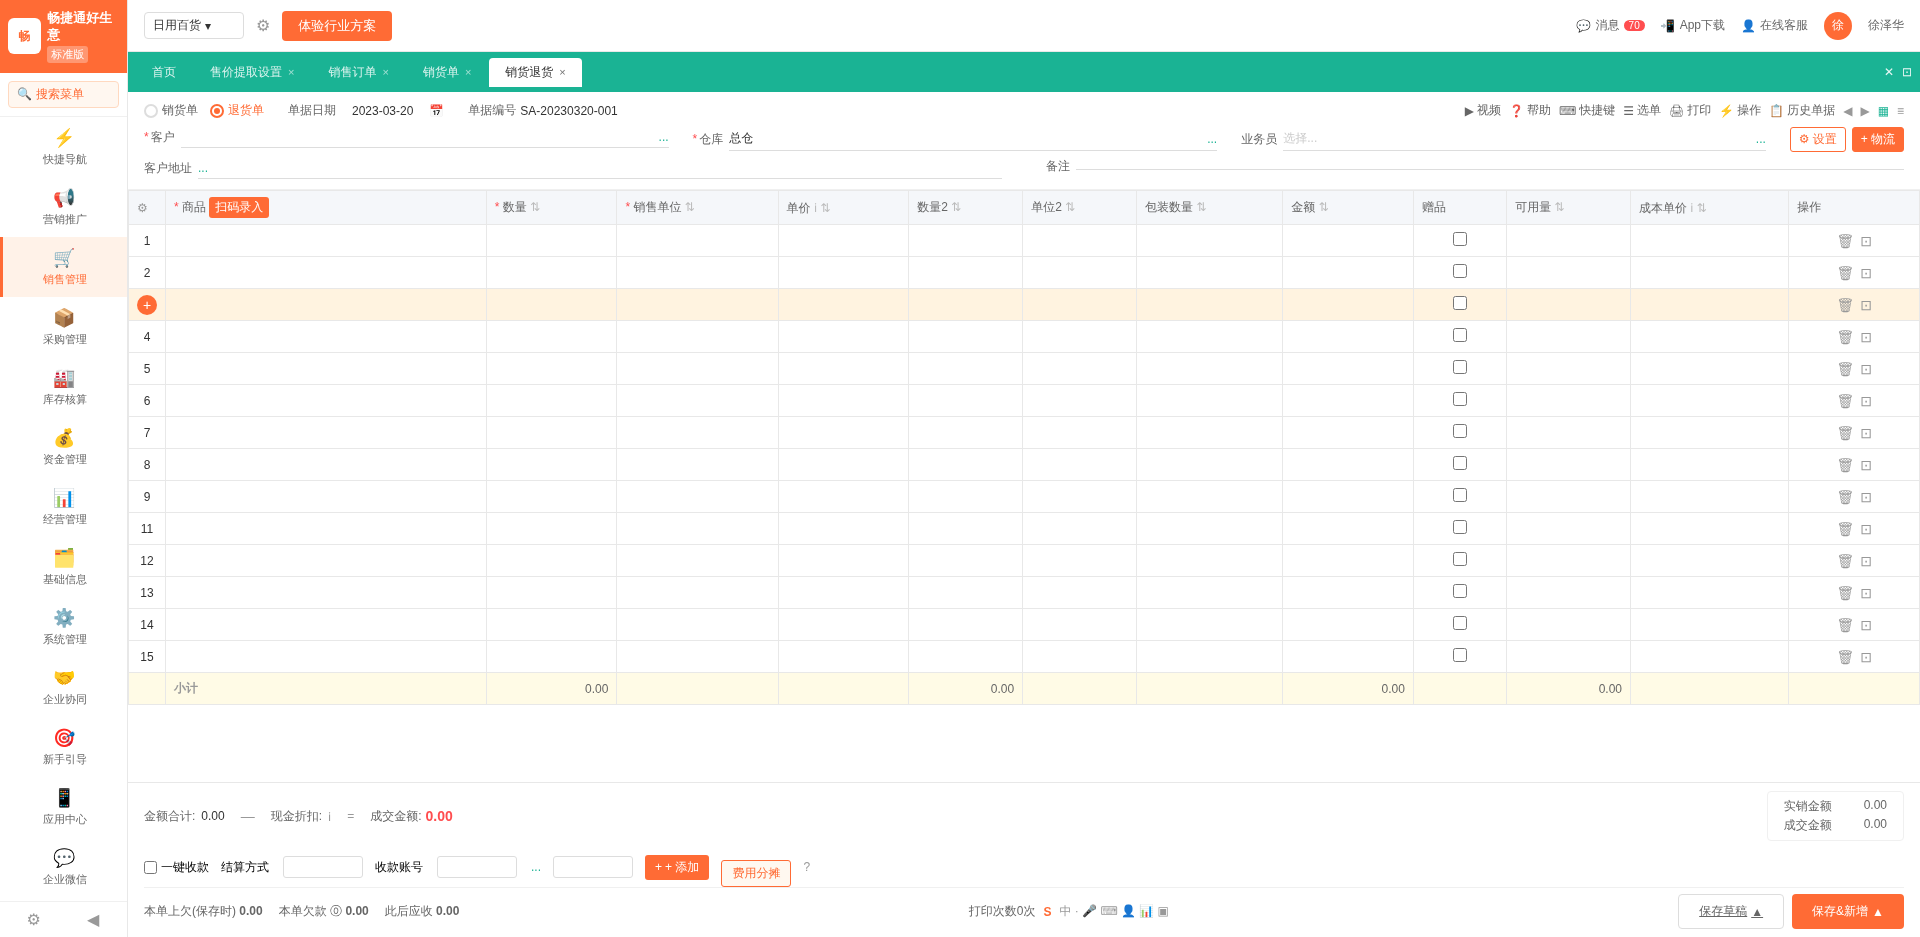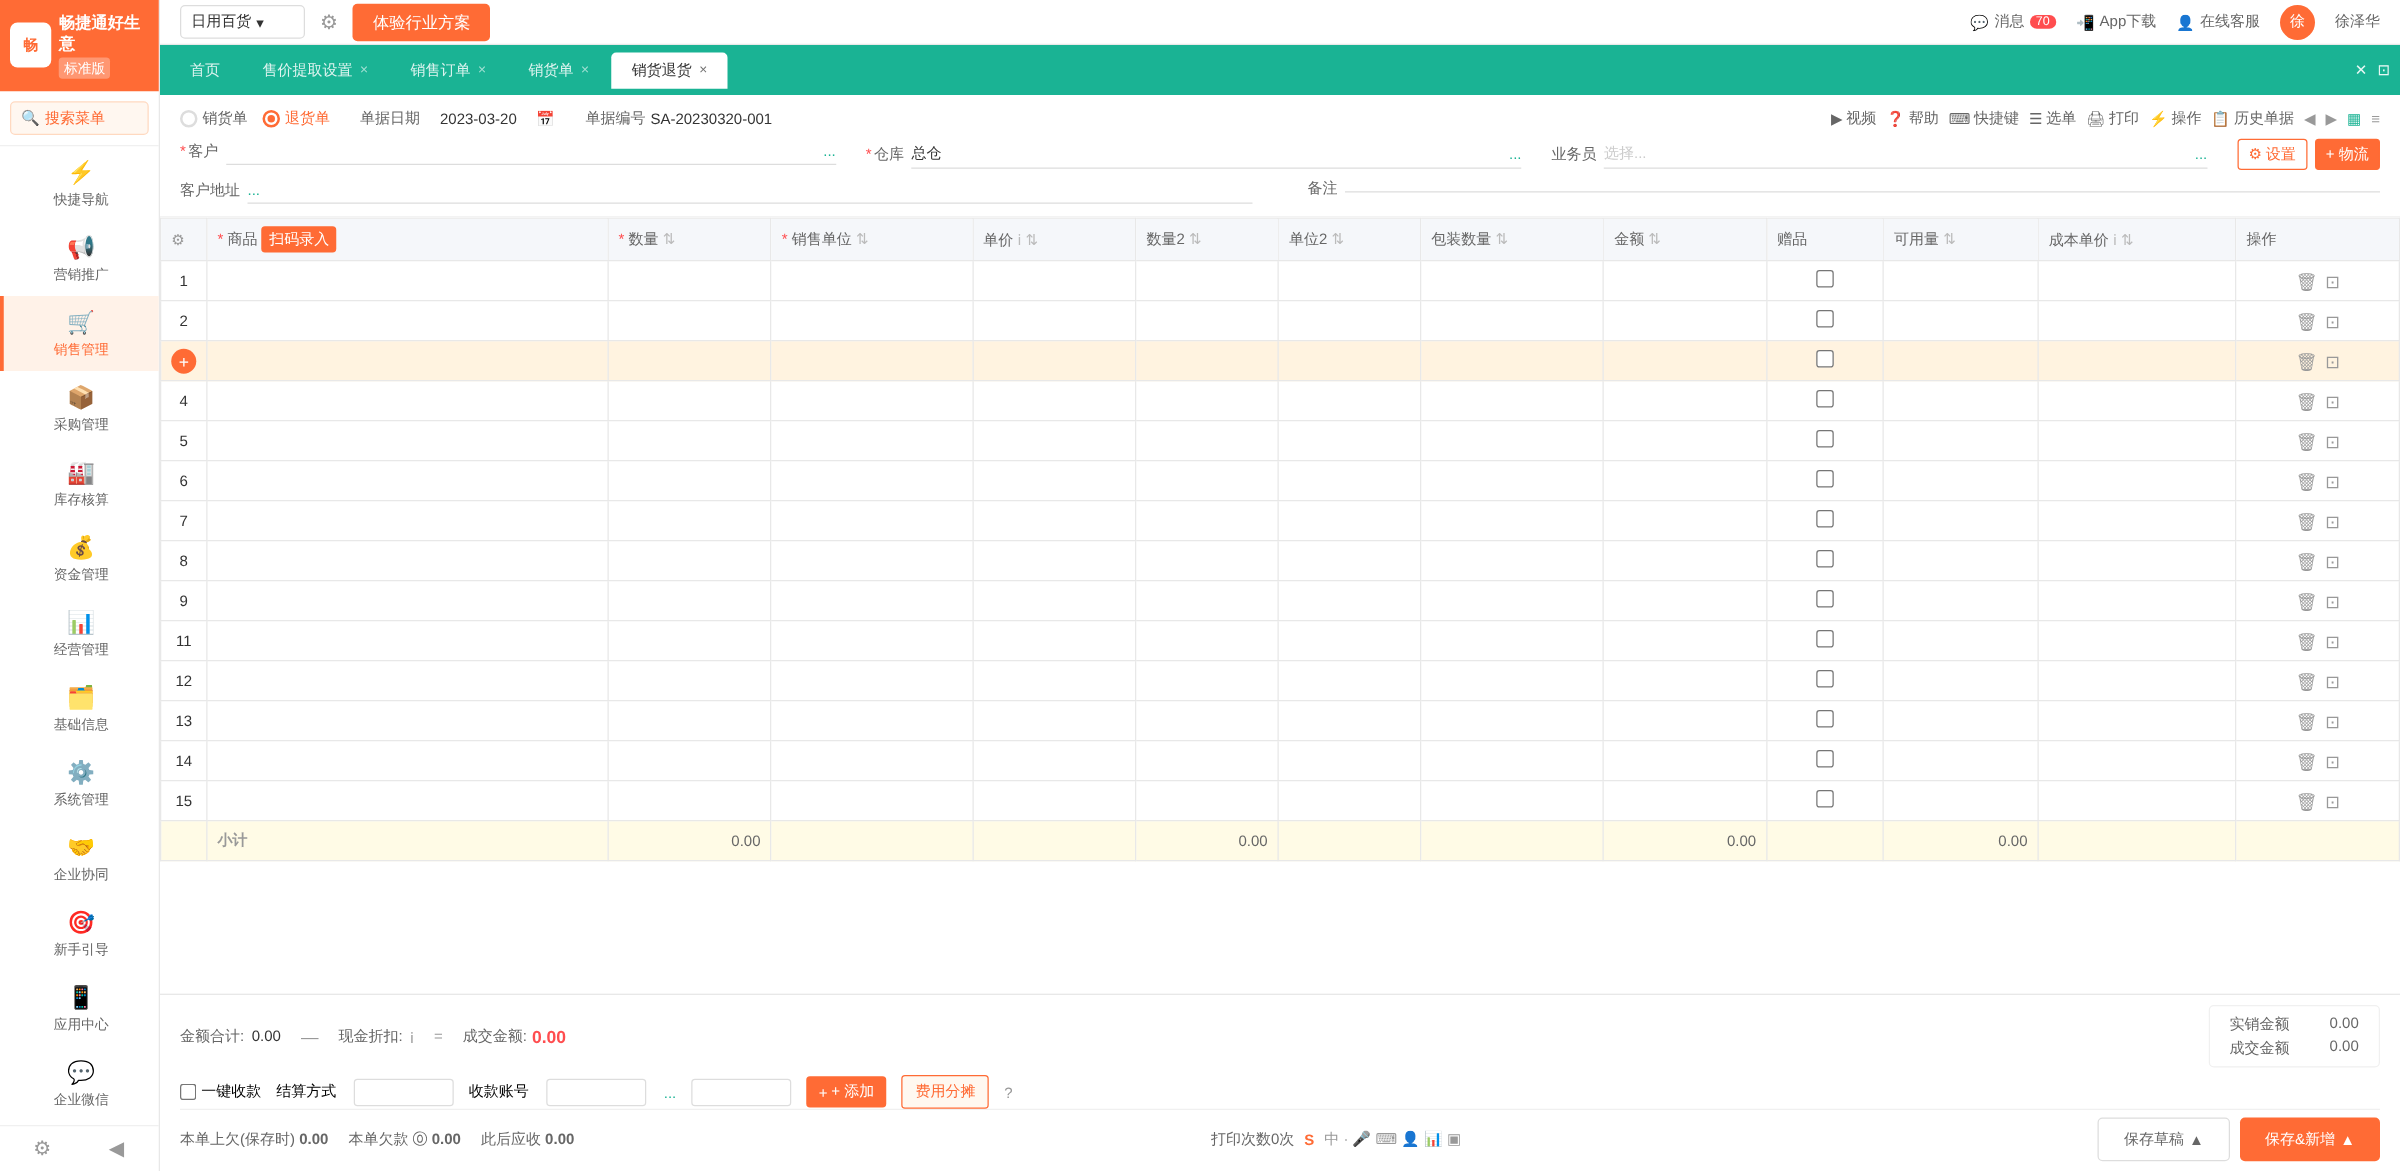--- a/index.html
+++ b/index.html
@@ -18,21 +18,21 @@
     .sidebar-item.active { background: #fff2e8; color: #ff6b35; border-left-color: #ff6b35; }
     .sidebar-item-icon { font-size: 18px; margin-bottom: 3px; }
     .sidebar-item-label { font-size: 11px; text-align: center; }
     .sidebar-bottom { padding: 8px; display: flex; gap: 8px; border-top: 1px solid #f0f0f0; }
     .sidebar-bottom-btn { flex: 1; text-align: center; color: #999; cursor: pointer; font-size: 16px; }
 
     
     .main { flex: 1; display: flex; flex-direction: column; overflow: hidden; }
 
     
-    .topbar { background: #fff; height: 36px; display: flex; align-items: center; padding: 0 16px; border-bottom: 1px solid #e8e8e8; gap: 12px; }
+    .topbar { background: #fff; height: 52px; display: flex; align-items: center; padding: 0 16px; border-bottom: 1px solid #e8e8e8; gap: 12px; }
     .topbar-select { border: 1px solid #ddd; border-radius: 4px; padding: 4px 8px; color: #333; background: #fff; display: flex; align-items: center; gap: 4px; cursor: pointer; min-width: 100px; }
     .topbar-gear { color: #999; cursor: pointer; font-size: 16px; }
     .topbar-trial-btn { background: #ff6b35; color: #fff; border: none; border-radius: 4px; padding: 6px 16px; cursor: pointer; font-size: 13px; }
     .topbar-right { margin-left: auto; display: flex; align-items: center; gap: 16px; color: #666; }
     .topbar-right-item { display: flex; align-items: center; gap: 4px; cursor: pointer; }
     .topbar-msg-badge { background: #ff4d4f; color: #fff; border-radius: 10px; padding: 0 5px; font-size: 10px; }
     .topbar-avatar { width: 28px; height: 28px; border-radius: 50%; background: #ff6b35; display: flex; align-items: center; justify-content: center; color: #fff; font-size: 11px; }
 
     
     .tabs { background: #1ab394; display: flex; align-items: center; height: 40px; padding: 0 8px; gap: 2px; }
@@ -94,25 +94,25 @@
     .minus-icon { color: #999; font-size: 14px; }
     .equals-icon { color: #999; }
     .deal-amount { display: flex; align-items: center; gap: 4px; color: #666; }
     .deal-amount-value { color: #ff4d4f; font-weight: 600; font-size: 14px; }
 
     .bottom-row2 { display: flex; align-items: center; gap: 12px; }
     .payment-field { display: flex; align-items: center; gap: 14px; }
     .payment-input { border: 1px solid #ddd; border-radius: 3px; padding: 3px 8px; width: 90px; color: #333; }
     .add-btn { background: #ff6b35; color: #fff; border: none; border-radius: 3px; padding: 4px 10px; cursor: pointer; display: flex; align-items: center; gap: 3px; }
     .fee-split-btn { border: 1px solid #ddd; border-radius: 3px; padding: 4px 10px; cursor: pointer; color: #666; background: #fff; }
-    .fee-split-btn.active { background: #fff8f0; border-color: #ff6b35; color: #ff6b35; }
+    .fee-split-btn.active { background: #fff8f0; border-color: #ff6b35; color: #ff6b35; margin-top: 13px; }
 
     .bottom-row3 { display: flex; align-items: center; gap: 16px; padding-top: 6px; border-top: 1px solid #f0f0f0; color: #666; font-size: 11px; }
     .print-info { margin-left: auto; display: flex; align-items: center; gap: 8px; }
-    .save-draft-btn { border: 1px solid #ddd; border-radius: 4px; padding: 8px 20px; cursor: pointer; color: #666; background: #fff; display: flex; align-items: center; gap: 4px; }
+    .save-draft-btn { border: 1px solid #ddd; border-radius: 4px; padding: 8px 20px; cursor: pointer; color: #666; background: #fff; display: flex; align-items: center; gap: 4px; text-decoration: underline; }
     .save-new-btn { background: #ff6b35; color: #fff; border: none; border-radius: 4px; padding: 8px 20px; cursor: pointer; display: flex; align-items: center; gap: 4px; font-size: 13px; }
 
     .content-area { flex: 1; display: flex; flex-direction: column; overflow: hidden; position: relative; }
     .scrollbar-area { flex: 1; display: flex; flex-direction: column; overflow: hidden; }
     
     .col-product { min-width: 140px; }
     .col-qty { min-width: 70px; }
     .col-unit { min-width: 70px; }
     .col-price { min-width: 70px; }
     .col-qty2 { min-width: 60px; }

